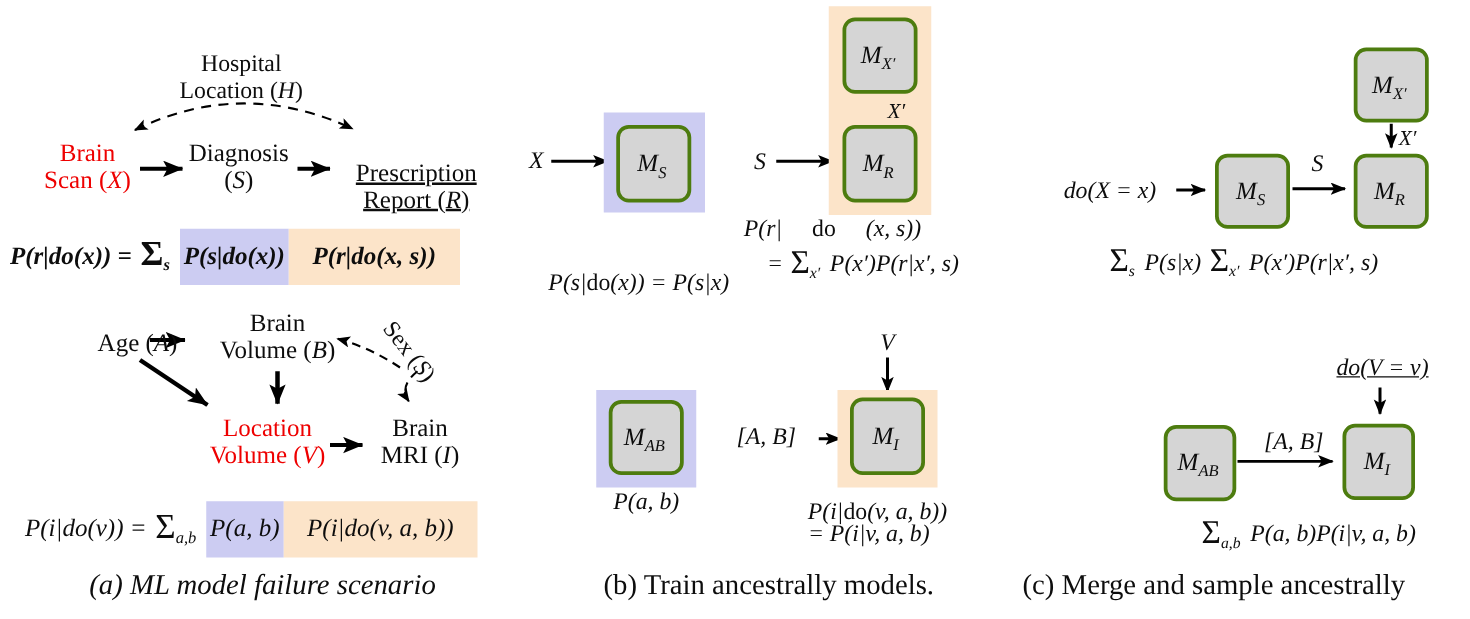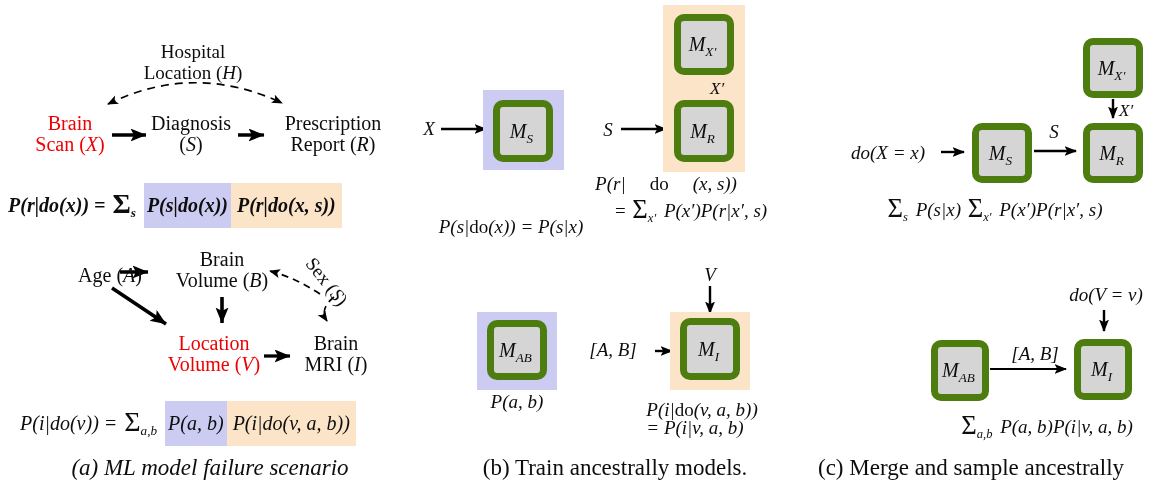--- a/index.html
+++ b/index.html
@@ -1,17 +1,17 @@
 <!DOCTYPE html>
 <html style="--red_text: #ee0000; --blue_highlight: #ccccf2; --orange_highlight: #fce4c9; --box_fill: #d5d5d5;"><head>
 <meta charset="utf-8">
 <style>
   html,body{margin:0;padding:0;background:#fff;}
   .stage{position:relative;width:1176px;height:495px;background:#ffffff;overflow:hidden;
-         font-family:"Liberation Serif","DejaVu Serif",serif;color:#0d0d0d;border-radius:29px;}
+         font-family:"Liberation Serif","DejaVu Serif",serif;color:#0d0d0d;}
   svg.arrows{position:absolute;left:0;top:0;pointer-events:none;}
 
   
   .node{position:absolute;transform:translateX(-50%);text-align:center;
         font-size:20px;line-height:21px;white-space:nowrap;}
   .node.red{color:var(--red_text,#e00);}
   .node .ln{white-space:nowrap;}
 
   
   .ctr{position:absolute;transform:translate(-50%,-50%);white-space:nowrap;}
@@ -20,30 +20,30 @@
 
   
   .f{position:absolute;display:flex;align-items:baseline;white-space:pre;font-size:19px;}
   .f.big{font-size:20px;}
   .f.cx{transform:translateX(-50%);}
   .seg{white-space:pre;}
   .seg.it{font-style:italic;}
   .seg.sub{font-style:italic;font-size:0.66em;position:relative;top:0.38em;margin-right:3px;}
   .seg.sum{font-size:1.4em;line-height:1;position:relative;top:1px;margin-left:2px;}
   .seg.hlb{background:var(--blue_highlight,#ccccf2);padding:11px 3px;}
-  .seg.hlo{background:var(--orange_highlight,#fce4c9);padding:11px 6px;}
+  .seg.hlo{background:var(--orange_highlight,#fce4c9);padding:11px 19px;}
 
   
   .hl-rect{position:absolute;}
   .hl-rect.blue{background:var(--blue_highlight,#ccccf2);}
   .hl-rect.orange{background:var(--orange_highlight,#fce4c9);}
 
   
   .mbox{position:absolute;box-sizing:border-box;background:var(--box_fill,#d5d5d5);
-        border:7px solid #4d7c0f;border-radius:10px;display:flex;align-items:center;
+        border:3px solid #4d7c0f;border-radius:10px;display:flex;align-items:center;
         justify-content:center;font-size:20px;text-align:center;}
 
   .cap{position:absolute;font-size:23px;white-space:nowrap;}
   .cap.cx{transform:translateX(-50%);}
 </style>
 </head>
 <body>
 
 <div class="stage">
 
@@ -94,21 +94,21 @@
   <div class="node red" style="left:70px;top:113px;">
     <div class="ln"><span class="seg">Brain</span></div>
     <div class="ln"><span class="seg">Scan (</span><span class="seg it">X</span><span class="seg">)</span></div>
   </div>
 
   <div class="node" style="left:191px;top:113px;">
     <div class="ln"><span class="seg">Diagnosis</span></div>
     <div class="ln"><span class="seg">(</span><span class="seg it">S</span><span class="seg">)</span></div>
   </div>
 
-  <div class="node" style="left:333px;top:113px;">
+  <div class="node" style="left:333px;top:129px;text-decoration:underline;">
     <div class="ln"><span class="seg">Prescription</span></div>
     <div class="ln"><span class="seg">Report (</span><span class="seg it">R</span><span class="seg">)</span></div>
   </div>
 
   <div class="f big" style="left:8px;top:183px;font-weight:bold;"><span class="seg it">P(r|do(x)) = </span><span class="seg sum">Σ</span><span class="seg sub">s</span><span class="seg"> </span><span class="seg it hlb">P(s|do(x))</span><span class="seg it hlo">P(r|do(x, s))</span></div>
 
   <div class="node" style="left:81px;top:265px;margin-left:29px;">
     <div class="ln"><span class="seg">Age (</span><span class="seg it">A</span><span class="seg">)</span></div>
   </div>
 
@@ -179,21 +179,21 @@
   <div class="ctr math" style="left:1054px;top:132px;">S</div>
   <div class="mbox" style="left:1083px;top:38px;width:60px;height:60px;">
     <span><span class="seg it">M</span><span class="seg sub">X′</span></span>
   </div>
   <div class="edge-label" style="left:1119px;top:101px;">X′</div>
   <div class="mbox" style="left:1083px;top:123px;width:60px;height:60px;">
     <span><span class="seg it">M</span><span class="seg sub">R</span></span>
   </div>
   <div class="f cx" style="left:994px;top:194px;"><span class="seg sum">Σ</span><span class="seg sub">s</span><span class="seg"> </span><span class="seg it">P(s|x) </span><span class="seg sum">Σ</span><span class="seg sub">x′</span><span class="seg"> </span><span class="seg it">P(x′)P(r|x′, s)</span></div>
 
-  <div class="ctr math" style="left:1106px;top:295px;">do(V = v)</div>
+  <div class="ctr math" style="left:1106px;top:295px;text-decoration:underline;">do(V = v)</div>
   <div class="mbox" style="left:931px;top:340px;width:58px;height:61px;">
     <span><span class="seg it">M</span><span class="seg sub">AB</span></span>
   </div>
   <div class="ctr math" style="left:1035px;top:354px;">[A, B]</div>
   <div class="mbox" style="left:1074px;top:339px;width:58px;height:61px;">
     <span><span class="seg it">M</span><span class="seg sub">I</span></span>
   </div>
   <div class="f cx" style="left:1046px;top:411px;"><span class="seg sum">Σ</span><span class="seg sub">a,b</span><span class="seg"> </span><span class="seg it">P(a, b)P(i|v, a, b)</span></div>
 
   <div class="cap" style="left:818px;top:455px;">(c) Merge and sample ancestrally</div>

